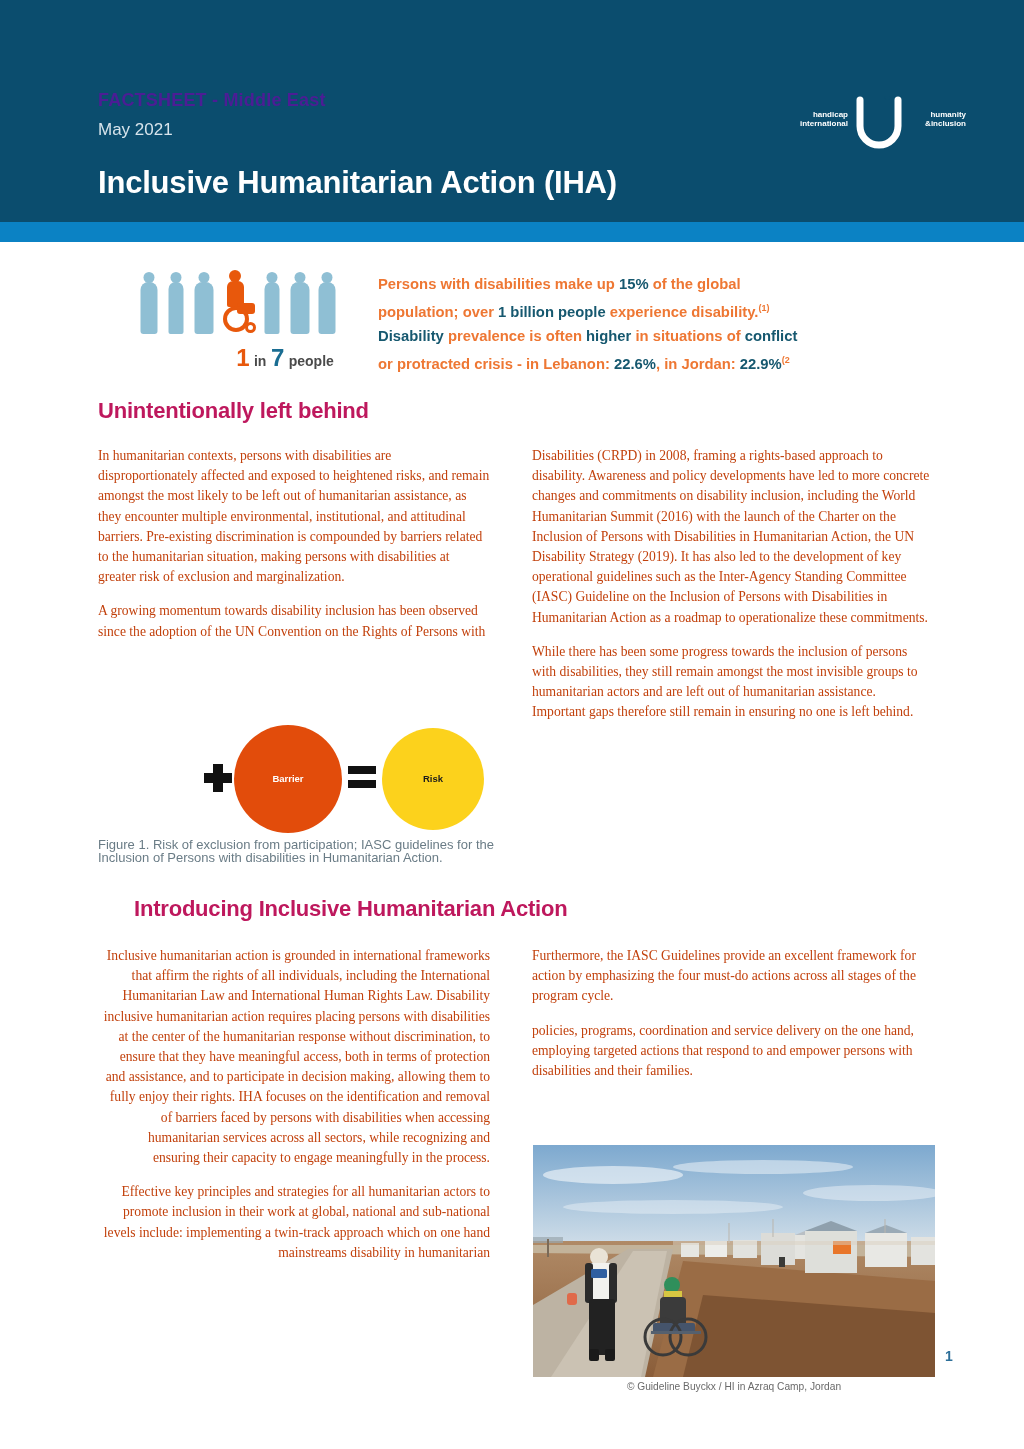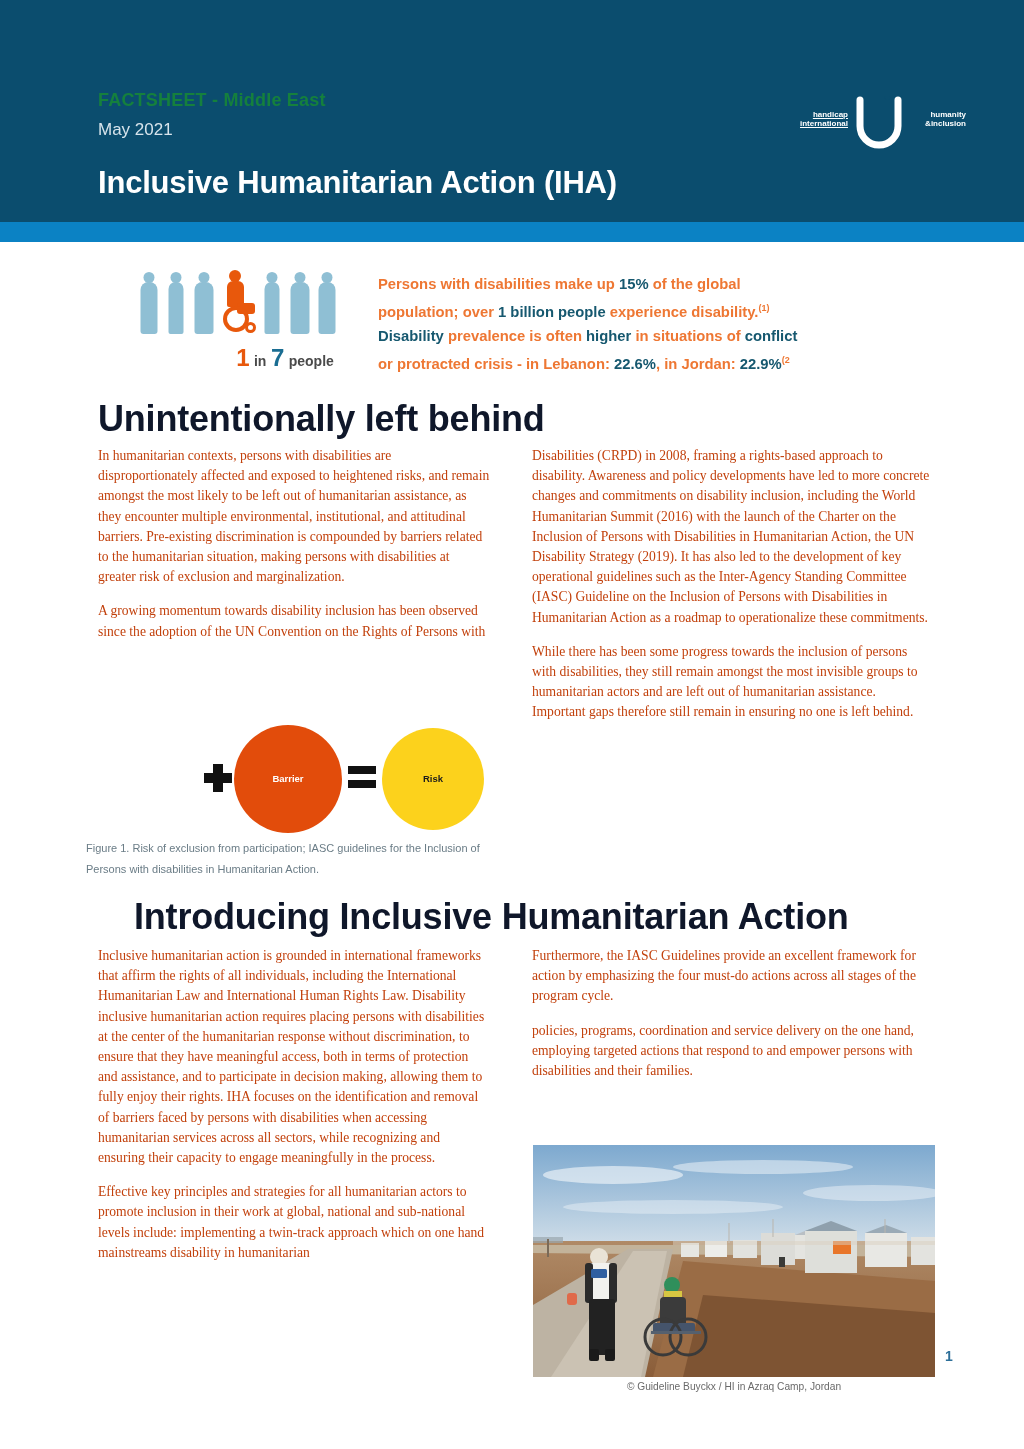--- a/index.html
+++ b/index.html
@@ -15,38 +15,38 @@
   .header {
     position: absolute; left:0; top:0; width:1024px; height:222px;
     background:#0b4d6e;
   }
   .header-accent {
     position:absolute; left:0; top:222px; width:1024px; height:20px;
     background:#0b82c4;
   }
   .factsheet-line {
     position:absolute; left:98px; top:90px;
-    font-size:18px; font-weight:bold; color:#15803d; letter-spacing:0.2px;
+    font-size:18px; font-weight:bold; color:#4c1d95; letter-spacing:0.2px;
   }
   .date-line {
     position:absolute; left:98px; top:120px;
     font-size:17px; color:#d7e4ec; font-weight:400;
   }
   .main-title {
     position:absolute; left:98px; top:165px;
     font-size:31px; font-weight:bold; color:#ffffff; letter-spacing:-0.2px;
   }
 
   
   .logo { position:absolute; left:786px; top:96px; width:180px; height:56px; }
   .logo-left, .logo-right {
     position:absolute; top:14px; width:62px;
     font-size:8px; line-height:9px; font-weight:bold; color:#ffffff;
   }
-  .logo-left { left:0px; text-align:right;text-decoration:underline; }
+  .logo-left { left:0px; text-align:right; }
   .logo-right { right:0px; text-align:right; }
   .logo-mark { position:absolute; left:66px; top:0px; width:54px; height:56px; }
 
   
   .people-row {
     position:absolute; left:138px; top:266px; width:200px; height:68px;
     display:flex; align-items:flex-end; justify-content:space-between;
   }
   .person { width:21px; height:62px; position:relative; }
   .p-head { position:absolute; left:50%; transform:translateX(-50%); top:0;
@@ -80,31 +80,31 @@
 
   .stat-block {
     position:absolute; left:378px; top:272px; width:540px;
     font-size:14.8px; line-height:24px; color:#ee7733; font-weight:600;
   }
   .stat-block b { color:#16586f; font-weight:bold; }
   .stat-block sup { font-size:9px; vertical-align:super; }
 
   
   .section-head {
-    position:absolute; font-size:36px; font-weight:bold; color:#0f172a;
+    position:absolute; font-size:22px; font-weight:bold; color:#be185d;
     letter-spacing:-0.2px;
   }
   #head1 { left:98px; top:398px; }
   #head2 { left:98px; top:896px;margin-left:36px; }
 
   .col { position:absolute; font-size:13.6px; line-height:20.2px; color:#c2410c;font-family:Liberation Serif, serif; }
   .col p { margin-bottom:14px; }
   #c1l { left:98px; top:446px; width:392px; }
   #c1r { left:532px; top:446px; width:398px; }
-  #c2l { left:98px; top:946px; width:392px; }
+  #c2l { left:98px; top:946px; width:392px;text-align:right; }
   #c2r { left:532px; top:946px; width:402px; }
 
   
   .figure { position:absolute; left:98px; top:728px; width:400px; }
   .fig-row { position:relative; height:112px; }
   .circ {
     position:absolute; top:0; border-radius:50%;
     display:flex; align-items:center; justify-content:center; text-align:center;
     color:#fff; font-size:9.5px; font-weight:bold; line-height:12px;
   }
@@ -113,22 +113,22 @@
   .circ.yellow { left:284px; width:102px; height:102px; background:#fcd21c; color:#1c1c1c; }
   .op-plus { position:absolute; left:106px; top:36px; width:28px; height:28px; }
   .op-plus:before, .op-plus:after { content:""; position:absolute; background:#111; }
   .op-plus:before { left:9px; top:0; width:10px; height:28px; }
   .op-plus:after { left:0; top:9px; width:28px; height:10px; }
   .op-eq { position:absolute; left:250px; top:38px; width:28px; height:24px; }
   .op-eq:before, .op-eq:after { content:""; position:absolute; left:0; width:28px; height:8px; background:#111; }
   .op-eq:before { top:0; }
   .op-eq:after { top:14px; }
   .fig-caption {
-    position:absolute; left:86px; top:838px; width:402px;
-    font-size:11px; line-height:21px; color:#6a7c86;
+    position:absolute; left:98px; top:838px; width:402px;
+    font-size:13px; line-height:13px; color:#6a7c86;
   }
 
   
   .photo {
     position:absolute; left:533px; top:1145px; width:402px; height:232px;
     overflow:hidden; background:#b9c6d2;
   }
   .photo svg { display:block; }
   .photo-caption {
     position:absolute; left:533px; top:1381px; width:402px;

